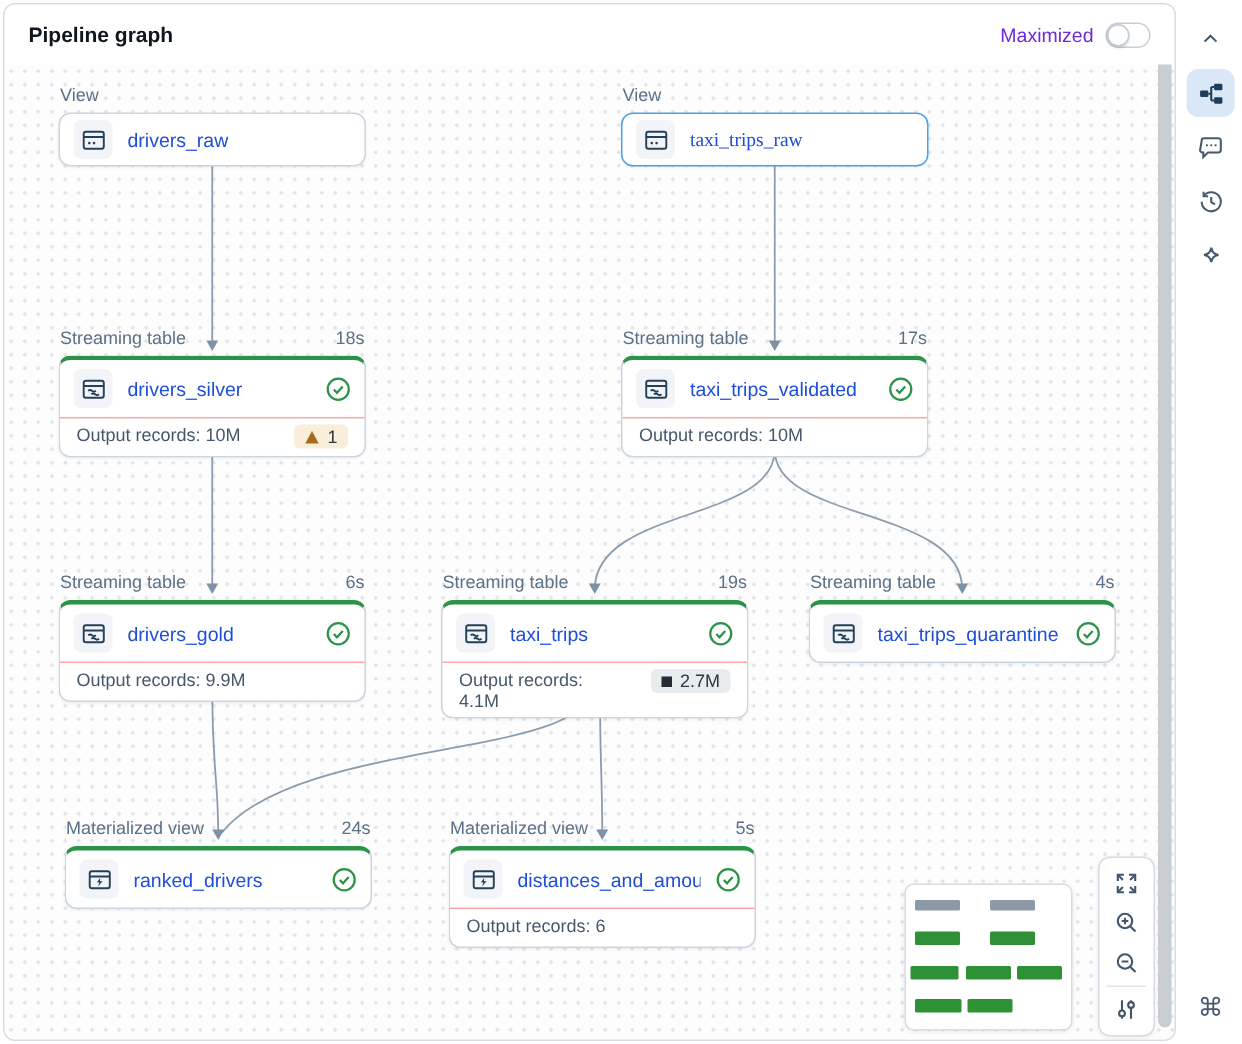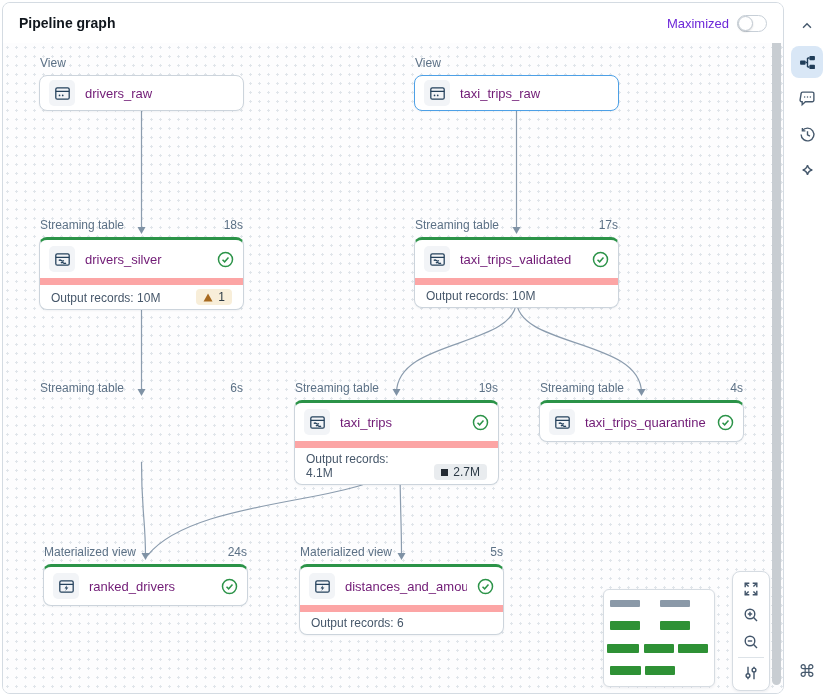--- a/index.html
+++ b/index.html
@@ -25,26 +25,26 @@
     background-size:9px 9px; }
   svg.edges { position:absolute; left:0; top:0; width:782px; height:656px; pointer-events:none; }
   .edge { stroke:#8b9cae; stroke-width:1.2; fill:none; }
   .arrow { fill:#7f92a5; }
 
   
   .node-wrap { position:absolute; width:205px; }
   .meta { display:flex; justify-content:space-between; font-size:12px; color:#5c7186; margin-bottom:5px; padding:0 1px; }
   .ncard { background:#fff; border:1px solid #ccd4dc; border-radius:8px; box-shadow:0 1px 2px rgba(20,40,60,.05); }
   .ncard.success { border-top:3px solid #2b9348; }
-  .ncard.selected { border:1.5px solid #4da0e6; }
+  .ncard.selected { border:1.5px solid #4da0e6;font-family:Liberation Serif, serif; }
   .trow { display:flex; align-items:center; gap:10px; padding:6px 9px; }
   .chip { width:26px; height:26px; border-radius:5px; background:#f2f4f7; display:flex; align-items:center; justify-content:center; flex:0 0 auto; }
-  .nname { font-size:13px; color:#701a75; font-weight:500; flex:1 1 auto; white-space:nowrap; overflow:hidden; }
+  .nname { font-size:13px; color:#1d4ed8; font-weight:500; flex:1 1 auto; white-space:nowrap; overflow:hidden; }
   .check { flex:0 0 auto; display:flex; }
-  .frow { border-top:7px solid #fca5a5; padding:4px 11px; min-height:26px; display:flex; justify-content:space-between; align-items:flex-end; font-size:12px; color:#46576a;gap:22px; }
+  .frow { border-top:1px solid #fca5a5; padding:4px 11px; min-height:26px; display:flex; justify-content:space-between; align-items:flex-start; font-size:12px; color:#46576a;gap:22px; }
   .badge { display:flex; align-items:center; gap:5px; border-radius:4px; padding:1px 7px; font-size:12px; color:#2b3945; font-weight:500; }
   .badge.warn { background:#f8eed9; }
   .badge.metric { background:#e9ecef; }
   .sq { width:7px; height:7px; background:#242b33; display:inline-block; }
 
   
   .minimap { position:absolute; left:600px; top:546px; width:112px; height:98px; background:#fff;
     border:1px solid #d6dce2; border-radius:6px; box-shadow:0 1px 3px rgba(20,40,60,.08); }
   .mbar { position:absolute; height:9px; border-radius:1px; }
   .mbar.gray { background:#8b99a8; height:7px; }
@@ -207,20 +207,42 @@
               <span>Output records: 10M</span>
             </div>
         </div>
       </div>
 
       <div class="node-wrap" style="left:36px; top:338px;">
         <div class="meta">
             <span>Streaming table</span>
             <span>6s</span>
           </div>
+        <div class="ncard success">
+          <div class="trow">
+            <span class="chip">
+              <svg width="17" height="17" viewBox="0 0 16 16" fill="none" stroke="#24415c" stroke-width="1.2">
+                <rect x="1.7" y="2.7" width="12.6" height="10.6" rx="1.4"></rect>
+                  <line x1="1.7" y1="6" x2="14.3" y2="6"></line>
+                <path d="M4.5,9 q1.2,-1 2.4,0 q1.2,1 2.4,0"></path>
+                  <path d="M6.5,11.2 q1.2,-1 2.4,0 q1.2,1 2.4,0"></path>
+              </svg>
+            </span>
+            <span class="nname">drivers_gold</span>
+            <span class="check">
+              <svg width="17" height="17" viewBox="0 0 16 16" fill="none" stroke="#2b9348" stroke-width="1.4">
+                <circle cx="8" cy="8" r="6.6"></circle>
+                  <path d="M5.2,8.2 l2,2 l3.6,-4"></path>
+              </svg>
+            </span>
+          </div>
+          <div class="frow">
+              <span>Output records: 9.9M</span>
+            </div>
+        </div>
       </div>
 
       <div class="node-wrap" style="left:291px; top:338px;">
         <div class="meta">
             <span>Streaming table</span>
             <span>19s</span>
           </div>
         <div class="ncard success">
           <div class="trow">
             <span class="chip">

